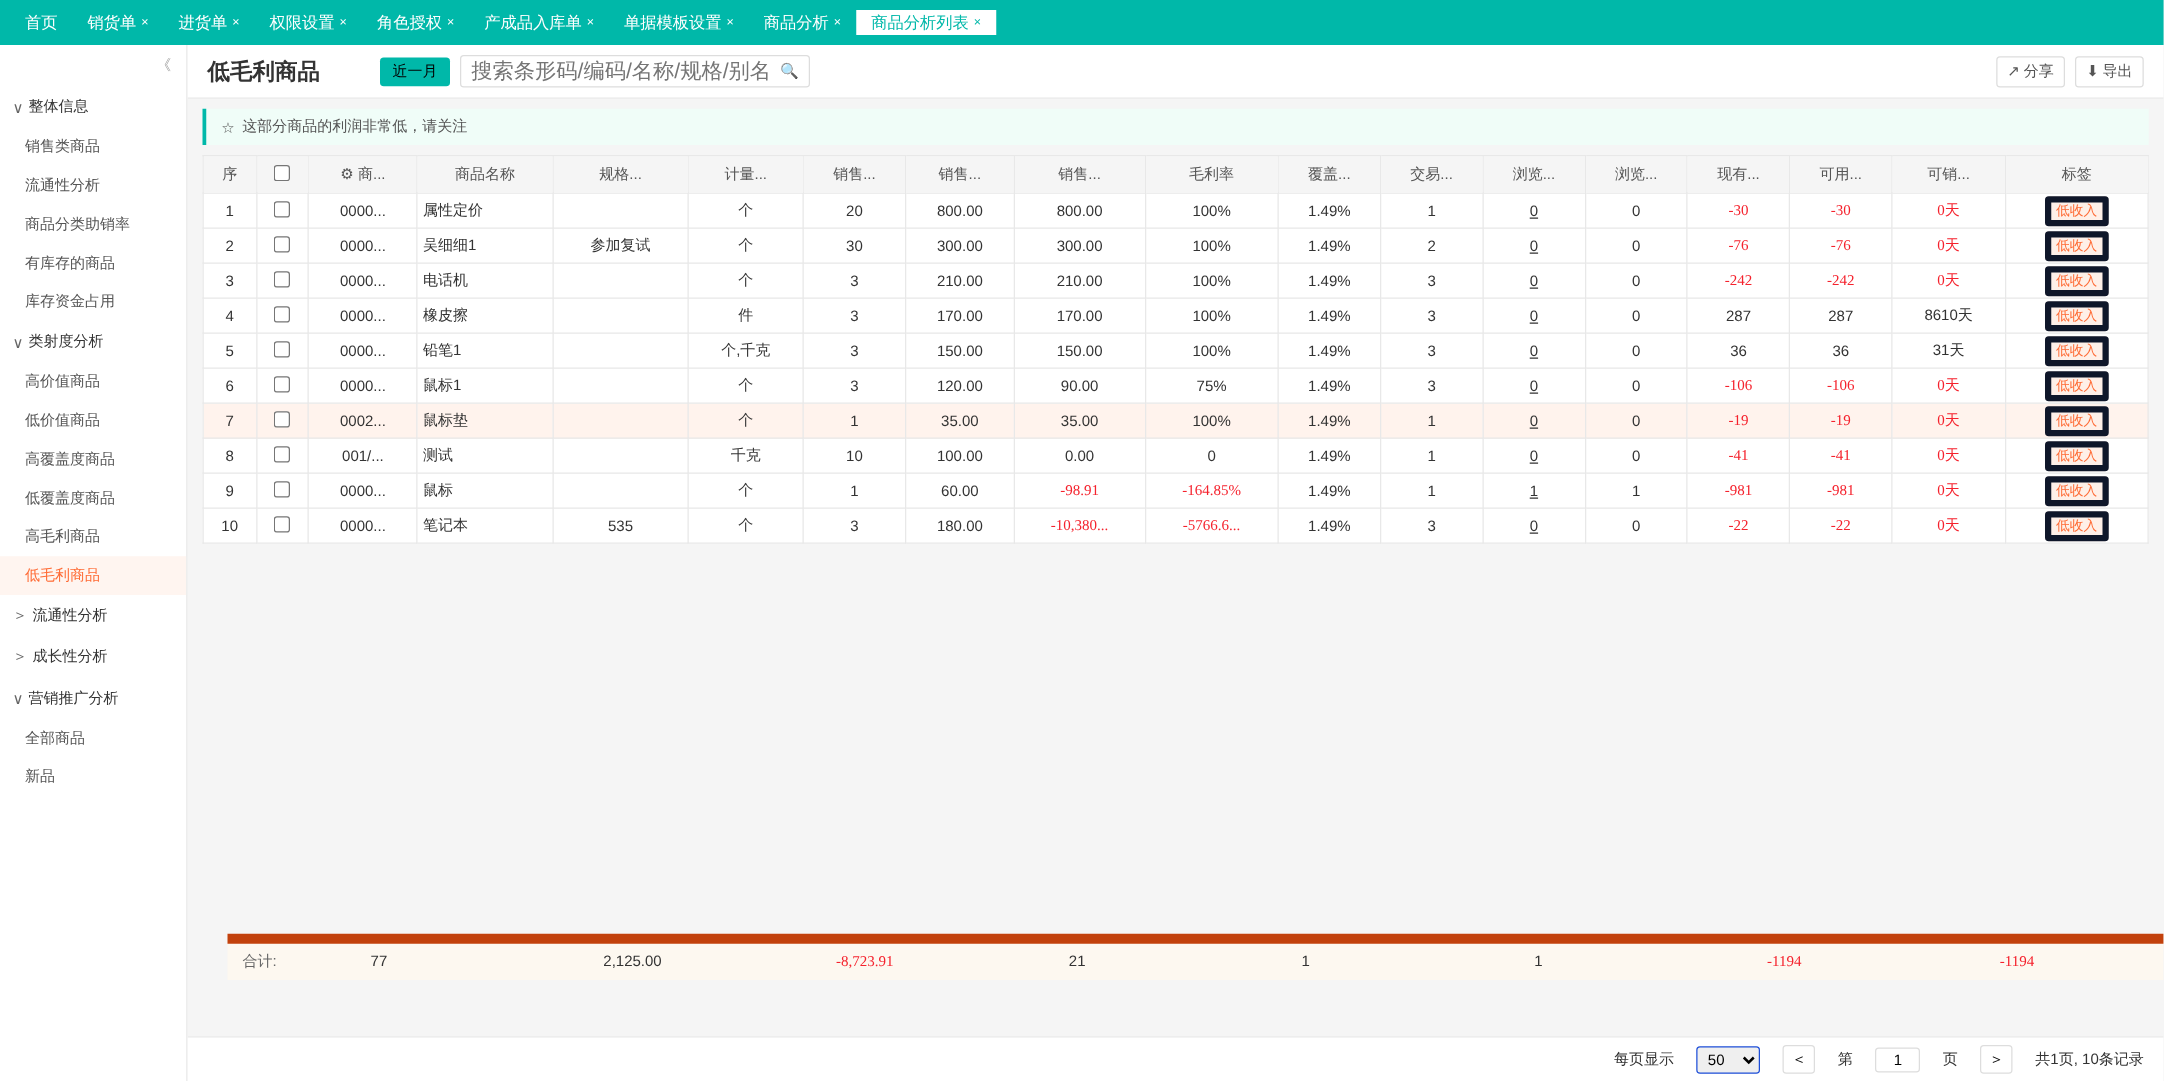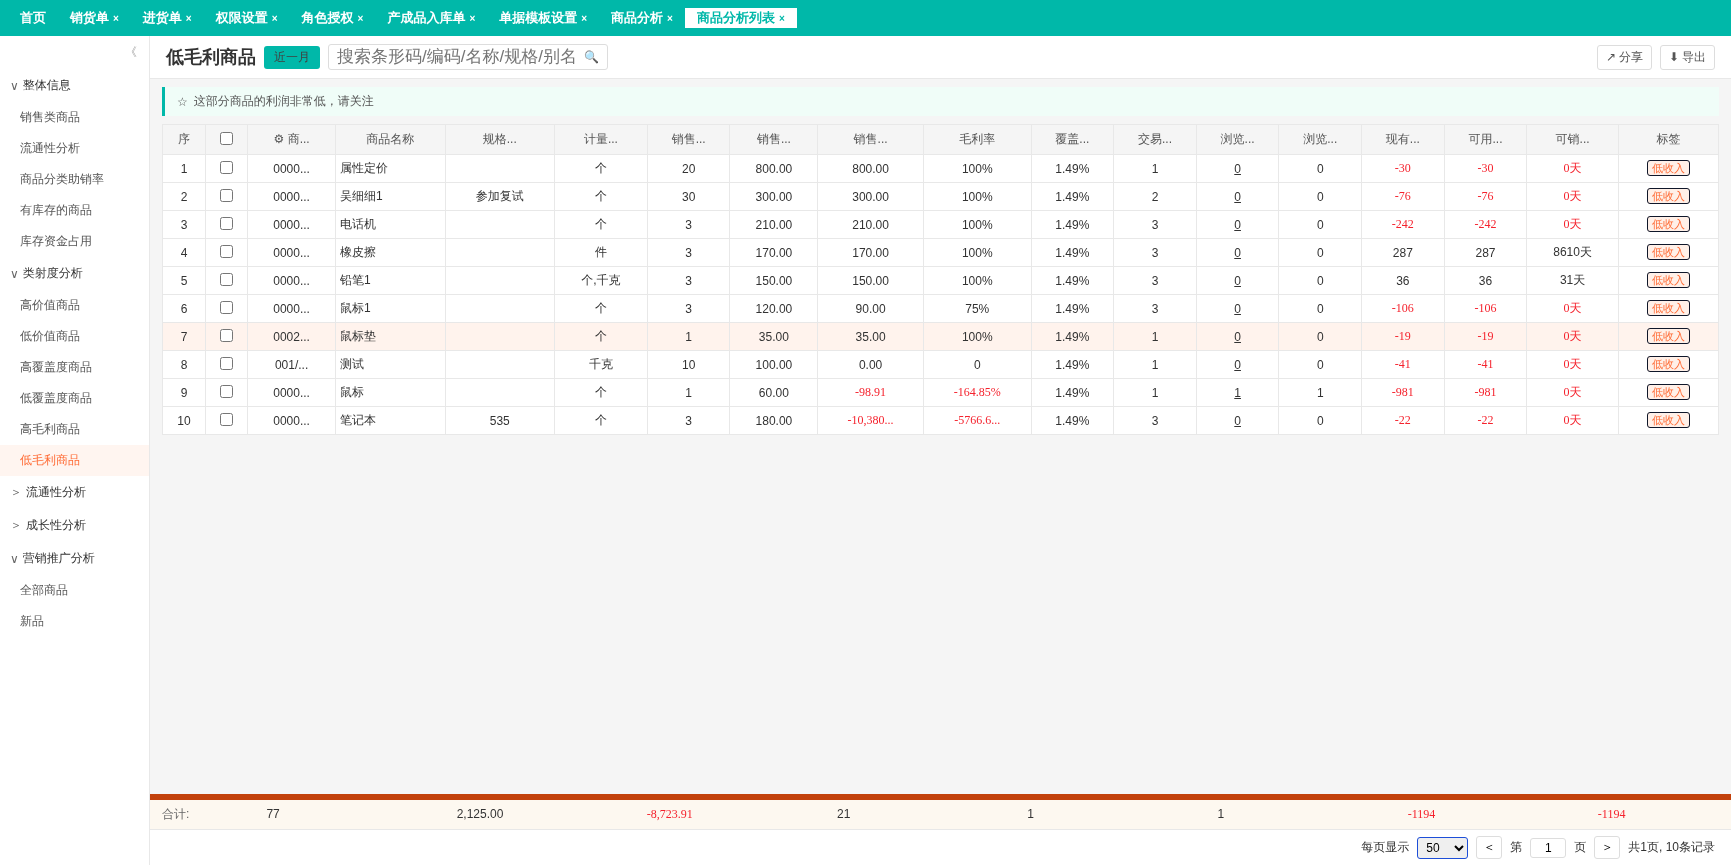--- a/index.html
+++ b/index.html
@@ -16,21 +16,20 @@
     }
     .nav-item {
       color: #fff;
       padding: 0 12px;
       height: 20px;
       display: flex;
       align-items: center;
       cursor: pointer;
       font-size: 13px;
       white-space: nowrap;
-      font-weight: bold;
     }
     .nav-item.active { background: #fff; color: #00b8a9; }
     .nav-item .close-x { margin-left: 4px; font-size: 10px; }
 
     
     .layout { display: flex; height: calc(100vh - 36px); }
 
     
     .sidebar {
       width: 150px;
@@ -64,26 +63,27 @@
       background: #fff;
       padding: 8px 16px;
       display: flex;
       align-items: center;
       gap: 8px;
       border-bottom: 1px solid #e8e8e8;
     }
     .page-title { font-size: 18px; font-weight: bold; color: #333; }
     .filter-btn {
       background: #00b8a9;
-      color: #404040;
+      color: #000000;
       border: none;
       border-radius: 3px;
       padding: 3px 10px;
       cursor: pointer;
       font-size: 12px;
+      margin-left: 40px;
     }
     .search-box {
       display: flex;
       align-items: center;
       border: 1px solid #ddd;
       border-radius: 3px;
       padding: 2px 8px;
       background: #fff;
       flex: 1;
       max-width: 280px;
@@ -150,49 +150,51 @@
       border: 1px solid #e8e8e8;
       padding: 5px 4px;
       text-align: center;
       white-space: nowrap;
       color: #333;
     }
     tbody td.text-left { text-align: left; }
     .tag-low-income {
       background: #fff0e8;
       color: #ff6b35;
-      border: 1px solid #0f172a;
+      border: 5px solid #0f172a;
       border-radius: 3px;
       padding: 1px 4px;
       font-size: 11px;
     }
     .red-text { color: #f5222d; font-family: Liberation Serif, serif; }
     .underline-link { text-decoration: underline; cursor: pointer; color: #333; }
 
     
     .table-footer {
       background: #fdf8f0;
-      border-top: 6px solid #c2410c;
+      border-top: 8px solid #c2410c;
       padding: 6px 12px;
       display: flex;
       align-items: center;
+      margin-left: 32px;
     }
     .footer-label { color: #666; margin-right: 8px; }
     .footer-cell { min-width: 60px; text-align: left; padding: 0 4px; }
 
     
     .pagination-bar {
       background: #fff;
       border-top: 1px solid #e8e8e8;
       padding: 6px 16px;
       display: flex;
       align-items: center;
       justify-content: flex-end;
-      gap: 8px;
-      font-size: 12px;
+      gap: 18px;
+      font-size: 12px;
+      margin-top: 45px;
     }
     .page-size-select {
       border: 1px solid #1d4ed8;
       border-radius: 3px;
       padding: 2px 4px;
       font-size: 12px;
     }
     .page-btn {
       border: 1px solid #ddd;
       background: #fff;

